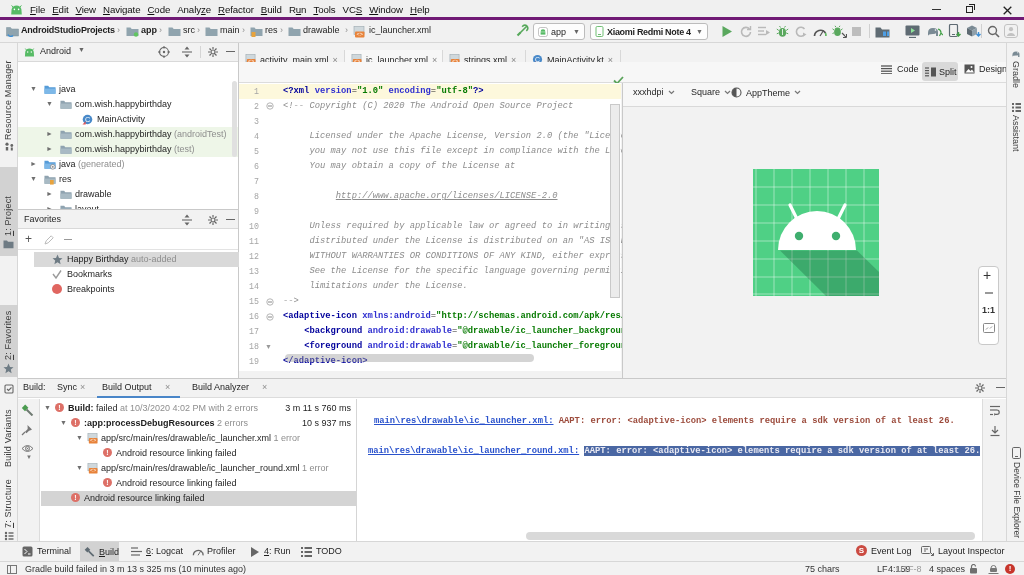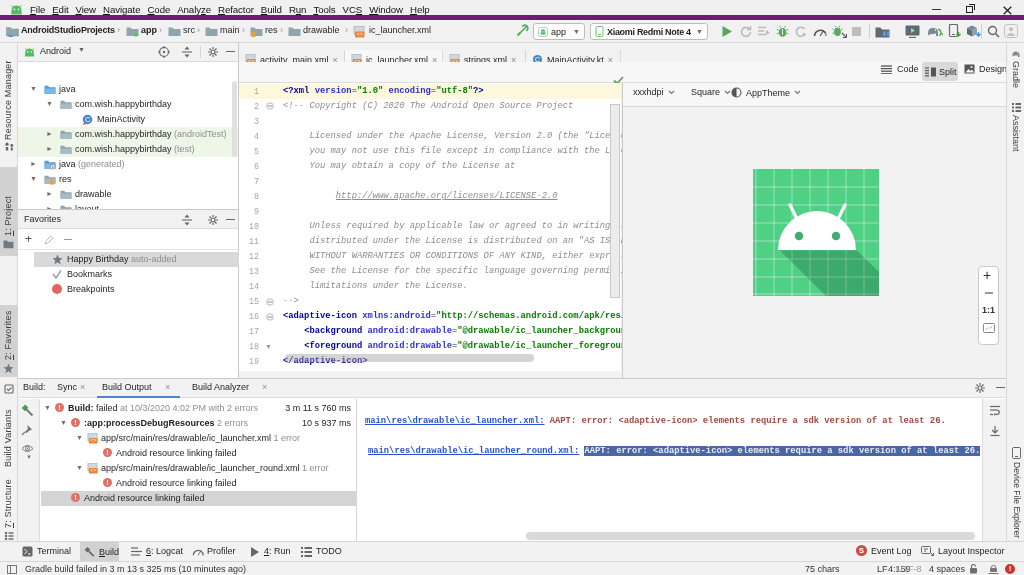--- a/index.html
+++ b/index.html
@@ -12,21 +12,21 @@
 .arr{display:inline-block;color:#6f6f6f;font-size:7px}
 .tg{color:#00009c;font-weight:bold}
 .at{color:#2f2fd0;font-weight:bold}
 .st{color:#067a00;font-weight:bold}
 .cm{color:#8c8c8c;font-style:italic}
 .trow{position:absolute;left:0;width:220px;height:15px}
 .trow .lbl{position:absolute;top:2px;color:#1e1e1e}
 .err{display:inline-block;width:9px;height:9px;border-radius:50%;background:#dd7067;color:#fff;font-size:7px;font-weight:bold;text-align:center;line-height:9px}
 </style></head><body>
 
-<div class="ab" style="left:0;top:0;width:1024px;height:20px;background:#f0f0f0;border-bottom:5px solid #701a75">
+<div class="ab" style="left:0;top:0;width:1024px;height:20px;background:#f0f0f0;border-bottom:3px solid #701a75">
   <svg class="ab" style="left:9px;top:5px" width="15" height="10" viewBox="0 0 15 10">
     <path d="M2.6 4.2 A5.1 5.1 0 0 1 12.4 4.2 L12.8 9.5 L2.2 9.5 Z" fill="#57bb66"></path>
     <line x1="4" y1="2.2" x2="2.6" y2="0.4" stroke="#57bb66" stroke-width="1"></line>
     <line x1="11" y1="2.2" x2="12.4" y2="0.4" stroke="#57bb66" stroke-width="1"></line>
     <circle cx="5.4" cy="4.4" r="0.8" fill="#fff"></circle>
       <circle cx="9.6" cy="4.4" r="0.8" fill="#fff"></circle>
   </svg>
   <div class="ab row" style="left:30px;top:0;height:19px;gap:7px;color:#111;font-size:9.7px;letter-spacing:-0.1px">
     <span><u>F</u>ile</span>
       <span><u>E</u>dit</span>
@@ -690,21 +690,21 @@
         <span class="err ab" style="left:62px;top:2px">!</span>
         <span class="lbl" style="left:75px">Android resource linking failed</span>
       </div>
     <div class="trow" style="width:316px;top:92px;background:#d4d4d4">
         <span class="err ab" style="left:30px;top:2px">!</span>
         <span class="lbl" style="left:43px">Android resource linking failed</span>
       </div>
   </div>
 
   <div class="ab mono" id="bconsole" style="left:340px;top:20px;width:624px;height:142px;font-weight:bold">
-    <div class="ab" style="left:7px;top:17px"><span style="color:#2a52cc;text-decoration:underline">main\res\drawable\ic_launcher.xml:</span><span style="color:#9c4b3c"> AAPT: error: &lt;adaptive-icon&gt; elements require a sdk version of at least 26.</span></div>
+    <div class="ab" style="left:16px;top:17px"><span style="color:#2a52cc;text-decoration:underline">main\res\drawable\ic_launcher.xml:</span><span style="color:#9c4b3c"> AAPT: error: &lt;adaptive-icon&gt; elements require a sdk version of at least 26.</span></div>
     <div class="ab" style="left:10px;top:47px"><span style="color:#2a52cc;text-decoration:underline">main\res\drawable\ic_launcher_round.xml:</span><span> </span><span style="background:#4a67a3;color:#e9e9f2">AAPT: error: &lt;adaptive-icon&gt; elements require a sdk version of at least 26.</span></div>
     <div class="ab" style="left:168px;top:133px;width:449px;height:8px;background:#d9d9d9;border-radius:4px"></div>
   </div>
 
   <div class="ab" style="left:964px;top:20px;width:24px;height:142px;background:#f2f2f2;border-left:1px solid #dcdcdc">
     <svg class="ab" style="left:6px;top:6px" width="12" height="11" viewBox="0 0 12 11">
         <g stroke="#666" stroke-width="1.2" fill="none">
           <line x1="1" y1="1.5" x2="11" y2="1.5"></line>
           <line x1="1" y1="5" x2="8" y2="5"></line>
           <path d="M8 5 a2.2 2.2 0 0 1 0 4.4 h-2"></path>

